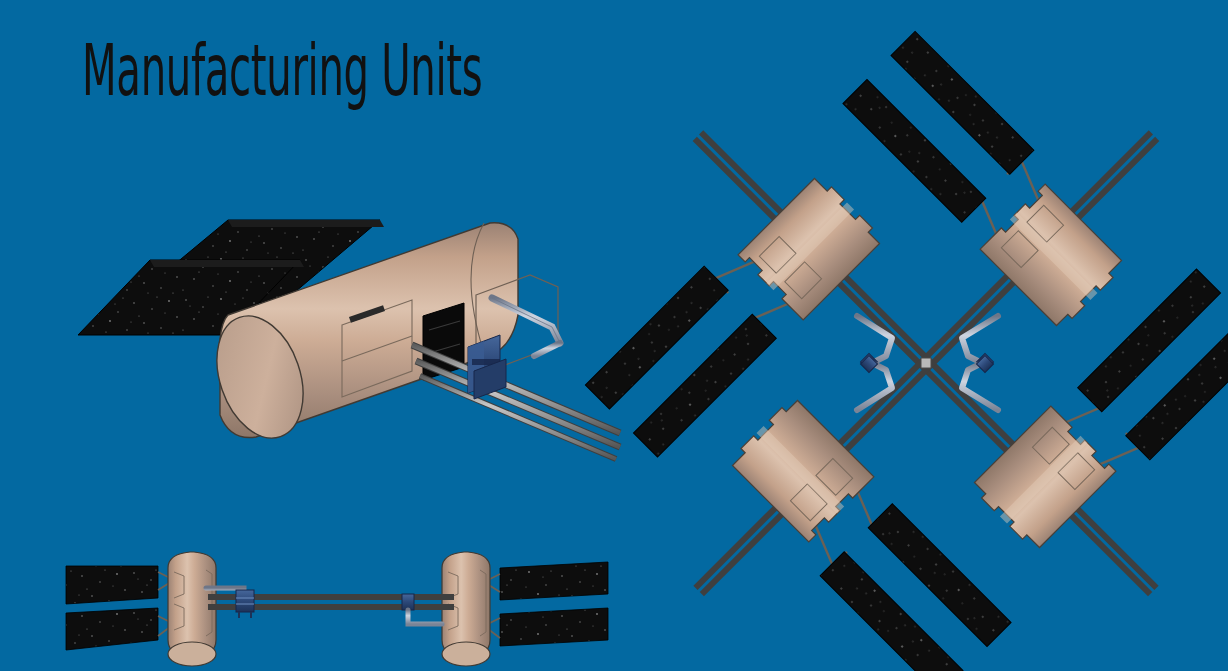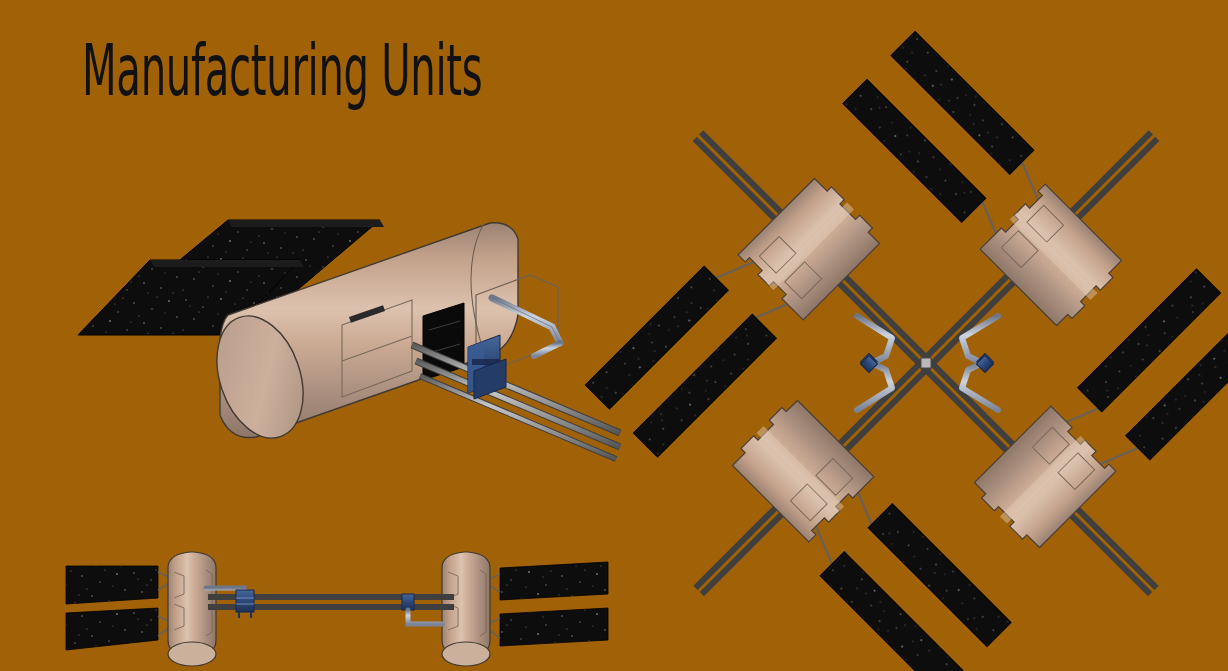--- a/index.html
+++ b/index.html
@@ -1,19 +1,19 @@
 <!DOCTYPE html>
 <html><head>
 <meta charset="utf-8">
 <style>
   html,body{margin:0;padding:0;background:#ffffff;}
   body{width:1228px;height:671px;position:relative;overflow:hidden;
        font-family:"Liberation Sans","DejaVu Sans",sans-serif;}
 
-  #slide{position:absolute;inset:0;background:#a16207;}
+  #slide{position:absolute;inset:0;background:#0369a1;}
 
   
   #title{
     position:absolute; left:82px; top:34px;
     font-family:"DejaVu Sans Condensed","Liberation Sans Narrow","Liberation Sans",sans-serif;
     font-size:72px; line-height:1.0; font-weight:400;
     color:#111111; letter-spacing:-0.5px;
     transform:scaleX(0.62); transform-origin:left top;
     white-space:nowrap;
   }

